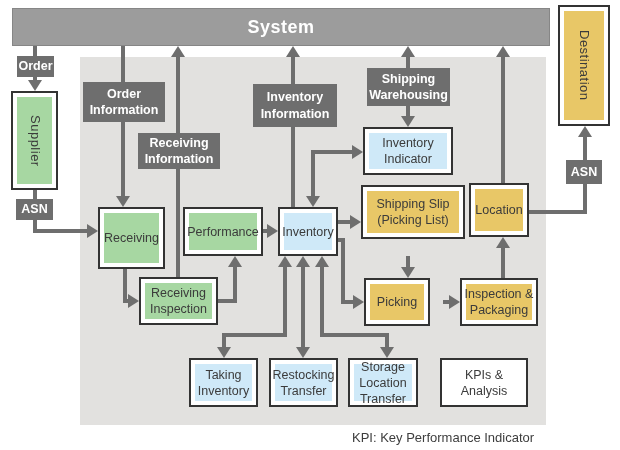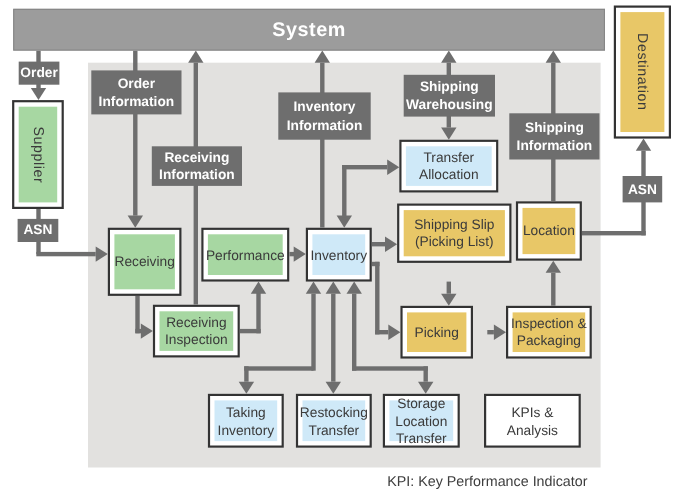--- a/index.html
+++ b/index.html
@@ -124,35 +124,32 @@
     <i class="s" style="left:385px;top:333px;width:4px;height:14px"></i>
     <i class="a ad" style="left:380px;top:347px"></i>
   </div>
 
   <div class="glabel" style="left:17px;top:56px;width:37px;height:21px">
       <span>Order</span>
     </div>
   <div class="glabel" style="left:16px;top:199px;width:37px;height:21px">
       <span>ASN</span>
     </div>
-  <div class="glabel" style="left:83px;top:64px;width:82px;height:40px">
+  <div class="glabel" style="left:83px;top:82px;width:82px;height:40px">
       <span>Order Information</span>
     </div>
   <div class="glabel" style="left:138px;top:133px;width:82px;height:36px">
       <span>Receiving Information</span>
     </div>
   <div class="glabel" style="left:253px;top:84px;width:84px;height:43px">
       <span>Inventory Information</span>
     </div>
   <div class="glabel" style="left:367px;top:68px;width:83px;height:38px">
       <span>Shipping Warehousing</span>
     </div>
-  <div class="glabel" style="left:463px;top:103px;width:82px;height:42px">
-      <span>Shipping Information</span>
-    </div>
   <div class="glabel" style="left:566px;top:160px;width:36px;height:24px">
       <span>ASN</span>
     </div>
 
   <div class="node vert" style="left:11px;top:91px;width:47px;height:99px">
     <span class="fill green"></span>
     <span class="nlabel">Supplier</span>
   </div>
   <div class="node vert" style="left:558px;top:5px;width:52px;height:121px">
     <span class="fill yellow"></span>
@@ -169,21 +166,21 @@
   <div class="node" style="left:278px;top:207px;width:60px;height:49px">
     <span class="fill blue"></span>
     <span class="nlabel">Inventory</span>
   </div>
   <div class="node" style="left:139px;top:277px;width:79px;height:48px">
     <span class="fill green"></span>
     <span class="nlabel" style="max-width:70px">Receiving Inspection</span>
   </div>
   <div class="node" style="left:363px;top:127px;width:90px;height:48px">
     <span class="fill blue"></span>
-    <span class="nlabel" style="max-width:78px">Transfer Allocation</span>
+    <span class="nlabel" style="max-width:78px">Inventory Indicator</span>
   </div>
   <div class="node" style="left:361px;top:185px;width:104px;height:54px">
     <span class="fill yellow"></span>
     <span class="nlabel" style="max-width:92px">Shipping Slip (Picking List)</span>
   </div>
   <div class="node" style="left:469px;top:183px;width:60px;height:54px">
     <span class="fill yellow"></span>
     <span class="nlabel">Location</span>
   </div>
   <div class="node" style="left:364px;top:278px;width:66px;height:48px">

